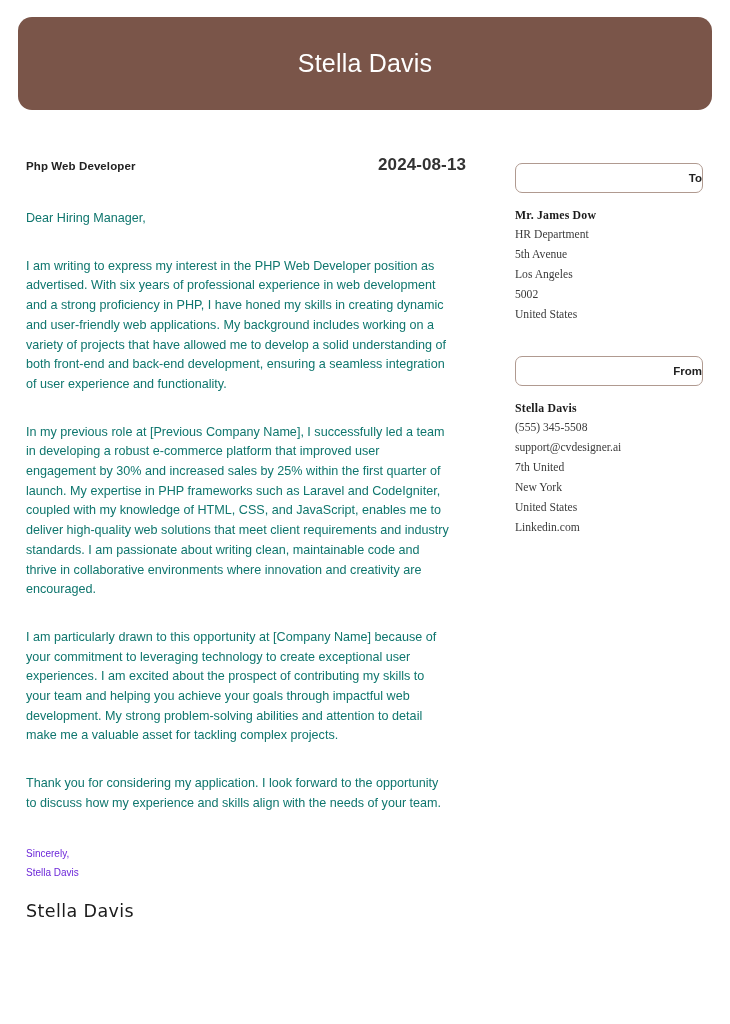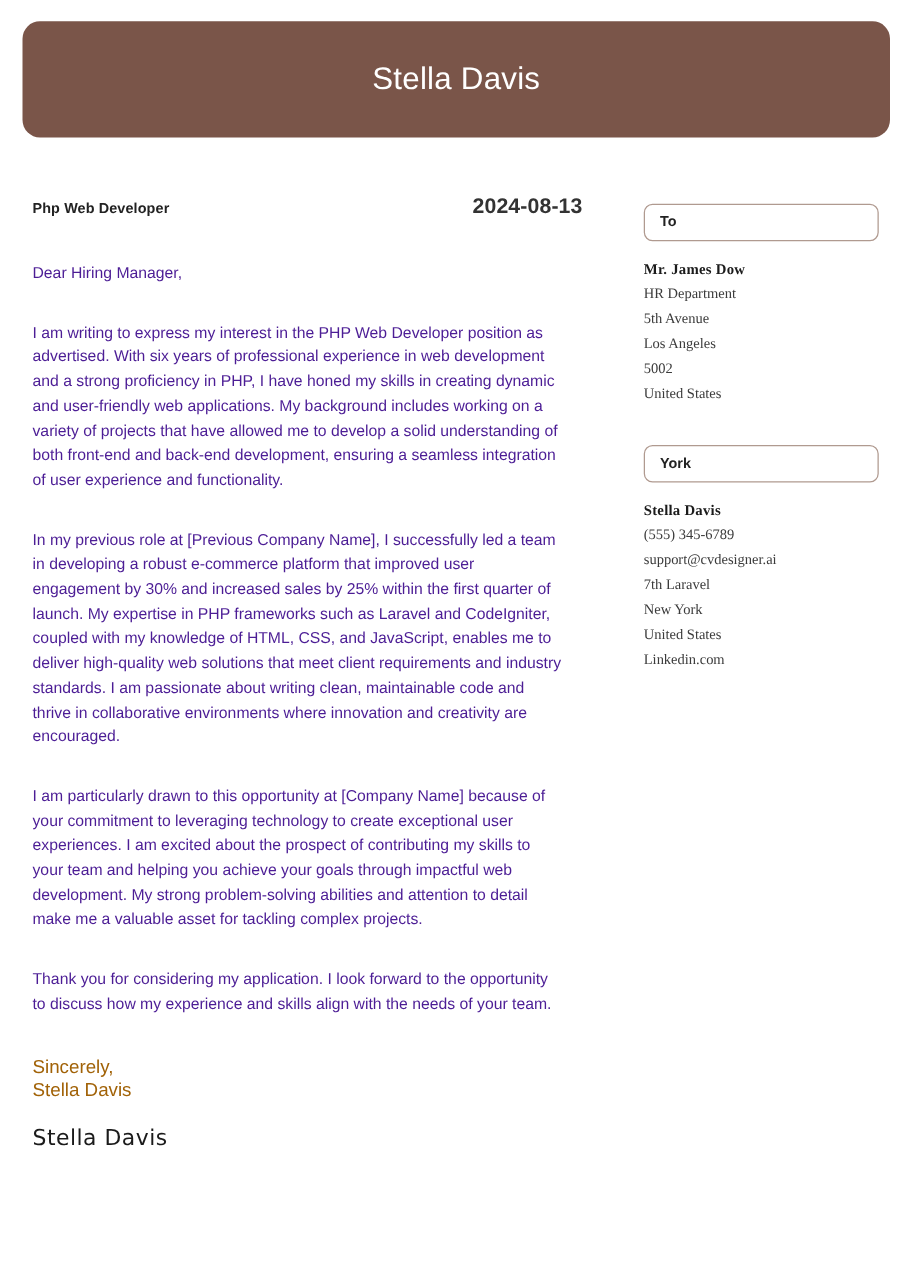--- a/index.html
+++ b/index.html
@@ -77,35 +77,35 @@
     font-size: 17px;
     font-weight: bold;
     color: #333333;
     letter-spacing: 0.1px;
   }
 
   #letter-body {
     margin-top: 34px;
     font-size: 12.6px;
     line-height: 19.7px;
-    color: #4c1d95;
+    color: #0f766e;
     width: 440px;
   }
   .letter-salutation {
     margin: 0 0 28px 0;
   }
   .letter-paragraph {
     margin: 0 16px 28px 0;
     text-align: left;
   }
   #letter-closing {
     margin-top: 30px;
-    font-size: 15px;
+    font-size: 10px;
     line-height: 19.7px;
-    color: #a16207;
+    color: #6d28d9;
   }
   .closing-line {
     display: block;
   }
   #signature {
     margin-top: 18px;
     font-size: 17.5px;
     color: #1b1b1b;
     font-family: "DejaVu Sans", sans-serif;
     letter-spacing: 0.4px;
@@ -122,20 +122,21 @@
   .address-box {
     box-sizing: border-box;
     width: 188px;
     height: 30px;
     border: 1.3px solid #b09a90;
     border-radius: 7px;
     display: flex;
     align-items: center;
     padding-left: 12px;
     background: #ffffff;
+    justify-content: flex-end;
   }
   .address-box-label {
     font-size: 11.5px;
     font-weight: bold;
     color: #222222;
   }
 
   .address-block {
     margin-top: 12px;
     font-size: 11.6px;
@@ -203,27 +204,27 @@
           <span class="address-line">HR Department</span>
           <span class="address-line">5th Avenue</span>
           <span class="address-line">Los Angeles</span>
           <span class="address-line">5002</span>
           <span class="address-line">United States</span>
         </div>
       </div>
 
       <div id="from-section">
         <div class="address-box">
-          <span class="address-box-label">York</span>
+          <span class="address-box-label">From</span>
         </div>
         <div class="address-block">
           <span class="address-line address-name">Stella Davis</span>
-          <span class="address-line">(555) 345-6789</span>
+          <span class="address-line">(555) 345-5508</span>
           <span class="address-line">support@cvdesigner.ai</span>
-          <span class="address-line">7th Laravel</span>
+          <span class="address-line">7th United</span>
           <span class="address-line">New York</span>
           <span class="address-line">United States</span>
           <span class="address-line">Linkedin.com</span>
         </div>
       </div>
 
     </div>
 
   </div>
 </div>

